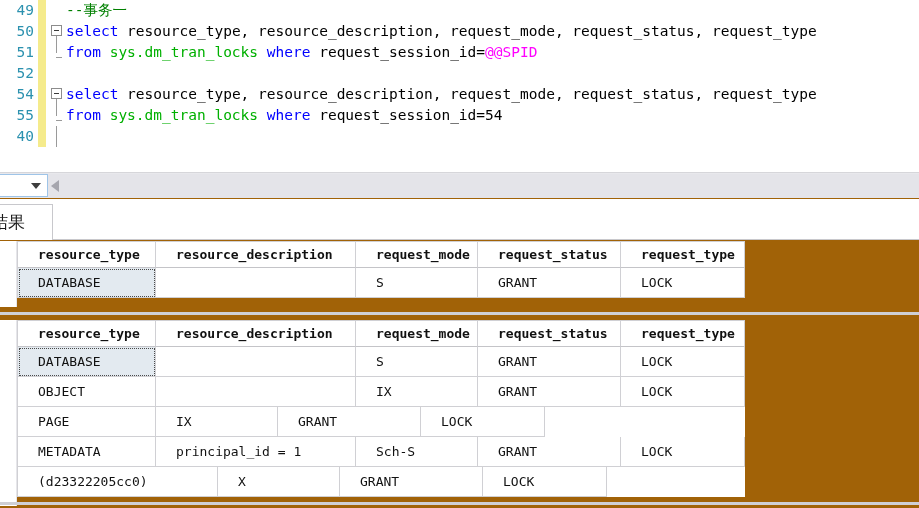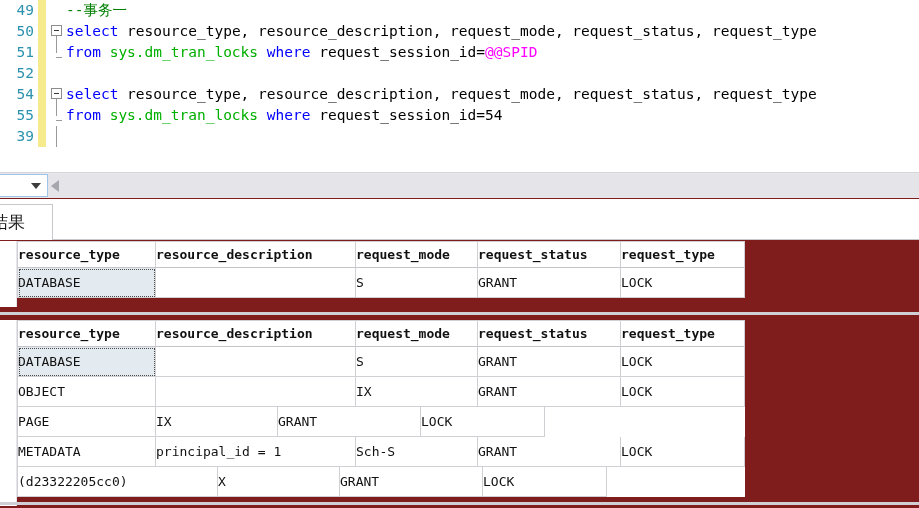--- a/index.html
+++ b/index.html
@@ -7,21 +7,21 @@
     margin: 0; padding: 0;
     width: 919px; height: 508px;
     overflow: hidden;
     background: #ffffff;
     font-family: "Liberation Sans", sans-serif;
   }
 
   #app {
     position: relative;
     width: 919px; height: 508px;
-    background: #7f1d1d;
+    background: #a16207;
   }
 
   
   .editor {
     position: absolute;
     left: 0; top: 0;
     width: 919px; height: 172px;
     background: #ffffff;
     overflow: hidden;
   }
@@ -200,21 +200,21 @@
   }
   .grid-row { display: flex; }
   .cell {
     border-right: 1px solid #d0d0d4;
     border-bottom: 1px solid #d0d0d4;
     font-family: "DejaVu Sans Mono", monospace;
     font-size: 13px;
     color: #111111;
     height: 30px;
     line-height: 30px;
-    padding: 0 0 0 0;
+    padding: 0 0 0 20px;
     white-space: nowrap;
     overflow: hidden;
     background: #ffffff;
   }
   .grid-row.header .cell {
     background: #ffffff;
     font-weight: bold;
     height: 26px;
     line-height: 26px;
     border-bottom: 1px solid #c4c4c8;
@@ -297,21 +297,21 @@
         <div class="code-row">
           <div class="gutter-num">55</div>
           <div class="gutter-change"></div>
           <div class="fold-zone">
             <div class="fold-line bot-half"></div>
             <div class="fold-tick"></div>
           </div>
           <div class="code-text"><span class="kw">from</span><span class="num"> </span><span class="grn">sys.dm_tran_locks</span><span class="num"> </span><span class="kw">where</span><span class="num"> request_session_id=54</span></div>
         </div>
         <div class="code-row">
-          <div class="gutter-num">39</div>
+          <div class="gutter-num">40</div>
           <div class="gutter-change"></div>
           <div class="fold-zone">
             <div class="fold-line"></div>
           </div>
           <div class="code-text"></div>
         </div>
       </div>
   </div>
 
   <div class="editor-bottom">

